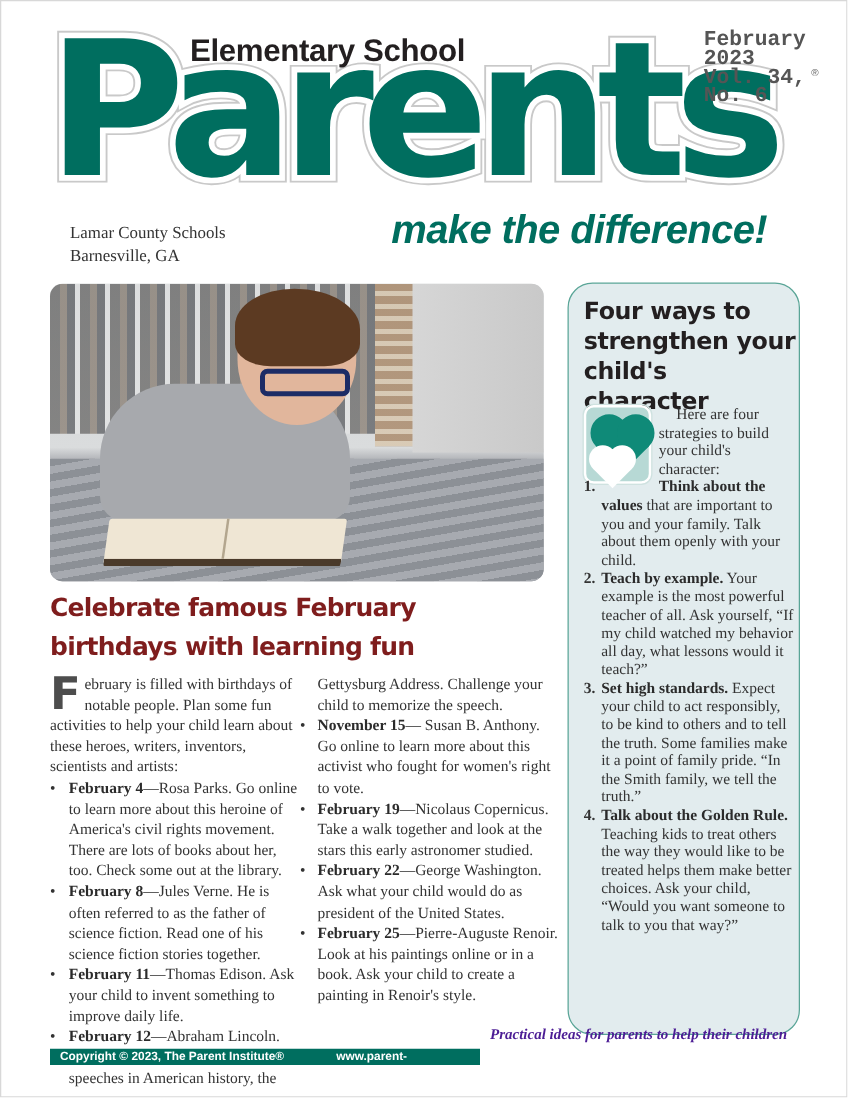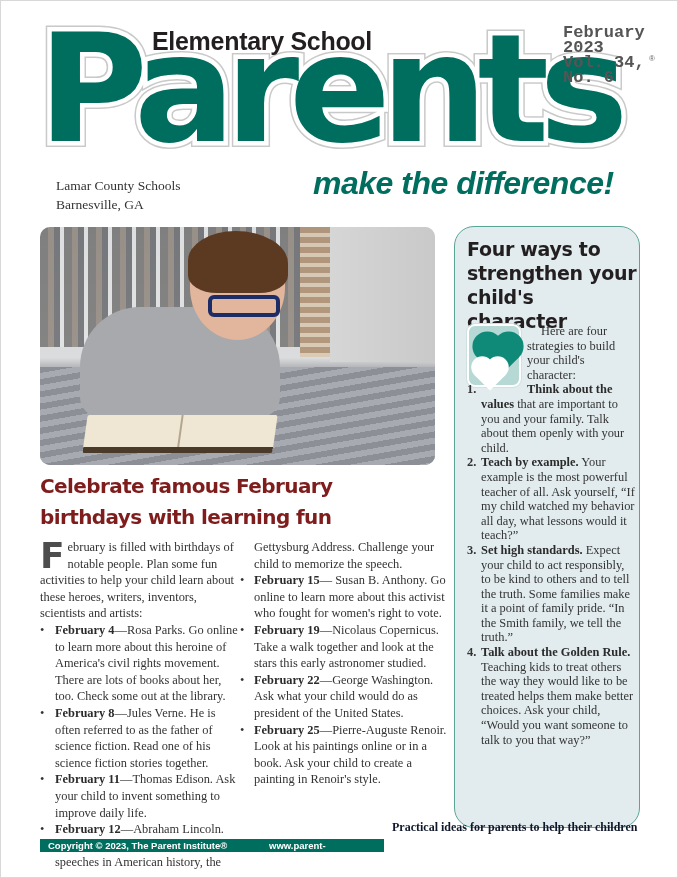--- a/index.html
+++ b/index.html
@@ -68,21 +68,21 @@
   .sb-text p { font-size: 12.4px; line-height: 14.6px; }
   .indent { text-indent: 14px; }
   ol.steps { list-style: none; margin-top: 0; }
   ol.steps li { position: relative; padding-left: 14px; font-size: 12.4px; line-height: 14.6px; }
   ol.steps li .num { position: absolute; left: 0; top: 0; font-weight: bold; }
 
   
   .footer-bar { position: absolute; left: 40px; top: 839px; width: 344px; height: 13px; background: #006e5f; color: #fff; font-family: "Liberation Sans", sans-serif; font-weight: bold; font-size: 9.5px; line-height: 13px; padding-left: 42px; }
   .footer-bar .copy { position: absolute; left: 8px; top: 0; }
   .footer-bar .url { position: absolute; left: 229px; top: 0; }
-  .footer-tag { position: absolute; left: 392px; top: 820px; font-family: "Liberation Serif", serif; font-weight: bold; font-size: 12px; color: #0f172a; }
+  .footer-tag { position: absolute; left: 392px; top: 820px; font-family: "Liberation Serif", serif; font-style: italic; font-weight: bold; font-size: 12px; color: #4c1d95; }
 </style>
 </head>
 <body>
 
 <div class="frame"></div>
 
 <div class="mast-outline">Parents</div>
 <div class="mast-outline2">Parents</div>
 <div class="mast-title">Parents</div>
 <div class="mast-sub">Elementary School</div>
@@ -117,21 +117,21 @@
     <li><b>February 4</b><span>—Rosa Parks. Go online to learn more about this heroine of America's civil rights movement. There are lots of books about her, too. Check some out at the library.</span></li>
     <li><b>February 8</b><span>—Jules Verne. He is often referred to as the father of science fiction. Read one of his science fiction stories together.</span></li>
     <li><b>February 11</b><span>—Thomas Edison. Ask your child to invent something to improve daily life.</span></li>
     <li><b>February 12</b><span>—Abraham Lincoln. He deliverd one of the best known speeches in American history, the</span></li>
   </ul>
 </div>
 
 <div class="col col2">
   <p class="cont">Gettysburg Address. Challenge your child to memorize the speech.</p>
   <ul class="bul">
-    <li><b>February 15</b><span>— Susan B. Anthony. Go online to learn more about this activist who fought for women's right to vote.</span></li>
+    <li><b>November 15</b><span>— Susan B. Anthony. Go online to learn more about this activist who fought for women's right to vote.</span></li>
     <li><b>February 19</b><span>—Nicolaus Copernicus. Take a walk together and look at the stars this early astronomer studied.</span></li>
     <li><b>February 22</b><span>—George Washington. Ask what your child would do as president of the United States.</span></li>
     <li><b>February 25</b><span>—Pierre-Auguste Renoir. Look at his paintings online or in a book. Ask your child to create a painting in Renoir's style.</span></li>
   </ul>
 </div>
 
 <div class="sidebar">
   <h2 class="sb-title">Four ways to strengthen your child's character</h2>
   <div class="sb-icon">
     <div class="heart green"></div>

